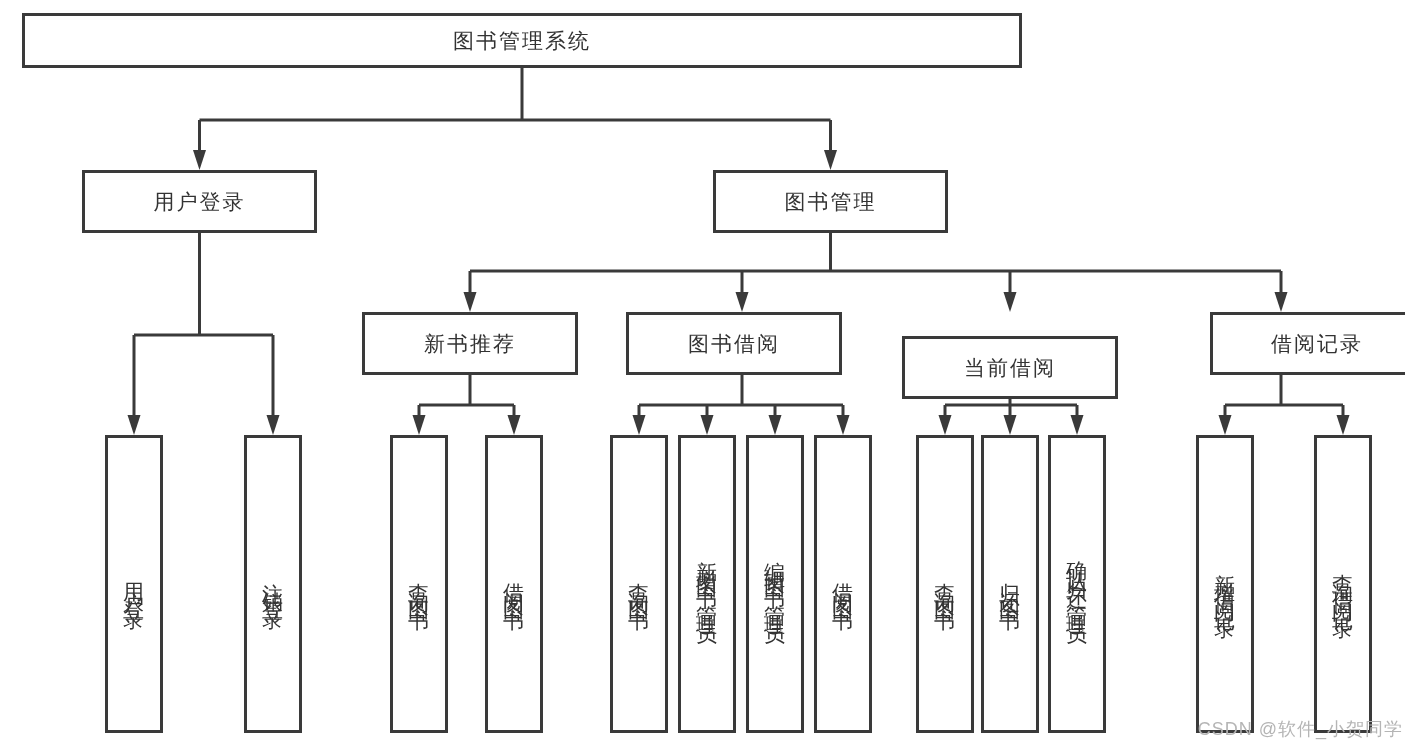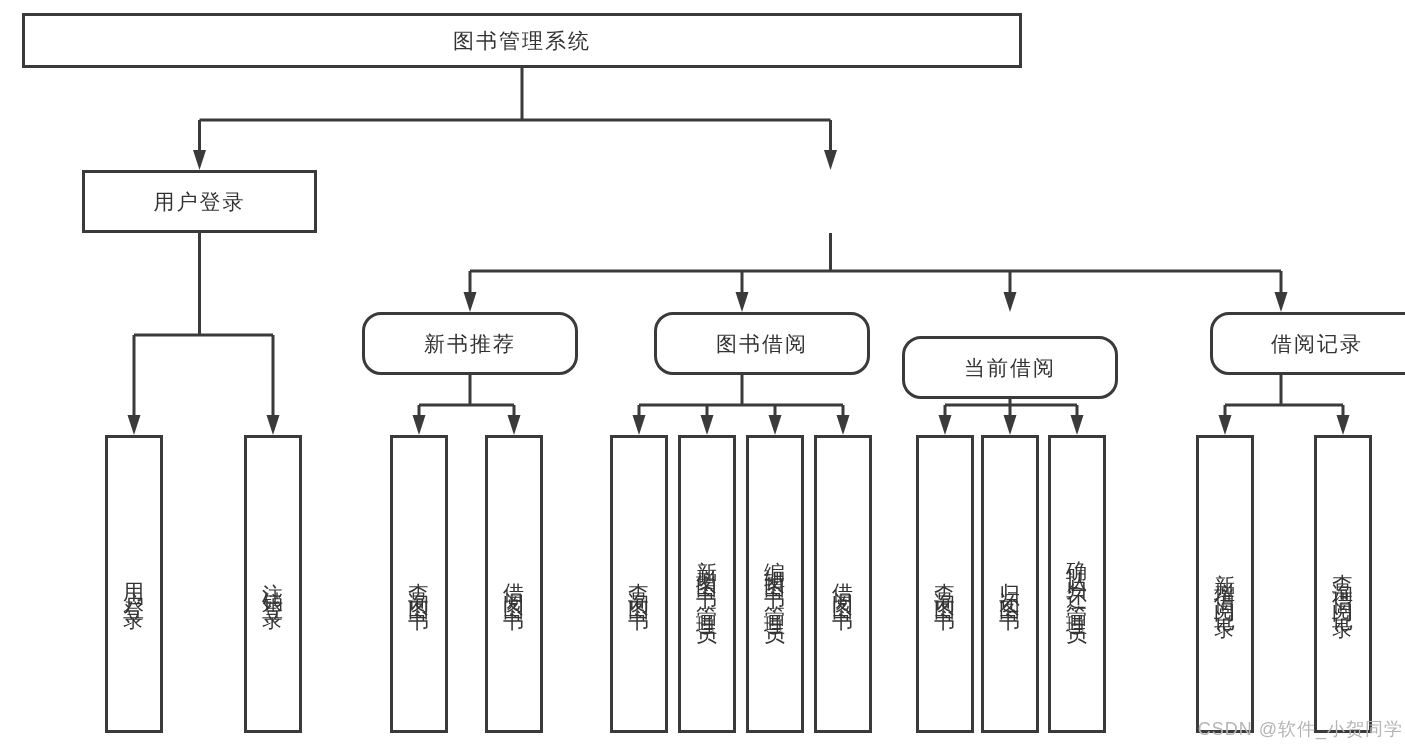--- a/index.html
+++ b/index.html
@@ -40,21 +40,21 @@
     writing-mode: vertical-rl;
     font-size: 21px;
     letter-spacing: 9px;
     line-height: 1;
     color: #333333;
     top: 435px;
     width: 58px;
     height: 298px;
   }
   .lvl23 { top: 170px; height: 63px; }
-  .lvl3  { top: 312px; height: 63px; border-radius: 19px; }
+  .lvl3  { top: 312px; height: 63px; }
 
   #watermark {
     position: absolute;
     right: 2px;
     bottom: 6px;
     font-size: 18px;
     letter-spacing: 1px;
     color: #b5b5b5;
     z-index: 5;
     white-space: nowrap;
@@ -104,23 +104,24 @@
     <g>
       <path d="M1281 375 V405 M1225 405 H1343 M1225 405 V421 M1343 405 V421"></path>
       <polygon points="1218.5,415 1231.5,415 1225,435"></polygon>
       <polygon points="1336.5,415 1349.5,415 1343,435"></polygon>
     </g>
   </svg>
 
   <div class="box" style="left:22px; top:13px; width:1000px; height:55px;">图书管理系统</div>
 
   <div class="box lvl23" style="left:82px; width:235px;">用户登录</div>
+  <div class="box lvl23" style="left:713px; width:235px;">图书管理</div>
 
   <div class="box lvl3" style="left:362px; width:216px;">新书推荐</div>
-  <div class="box lvl3" style="left:654px; width:216px;">图书借阅</div>
+  <div class="box lvl3" style="left:626px; width:216px;">图书借阅</div>
   <div class="box lvl3" style="left:902px; width:216px;margin-top:24px;">当前借阅</div>
   <div class="box lvl3" style="left:1210px; width:214px;">借阅记录</div>
 
   <div class="vbox" style="left:105px;">用户登录</div>
   <div class="vbox" style="left:244px;">注销登录</div>
 
   <div class="vbox" style="left:390px;">查询图书</div>
   <div class="vbox" style="left:485px;">借阅图书</div>
 
   <div class="vbox" style="left:610px;">查询图书</div>

